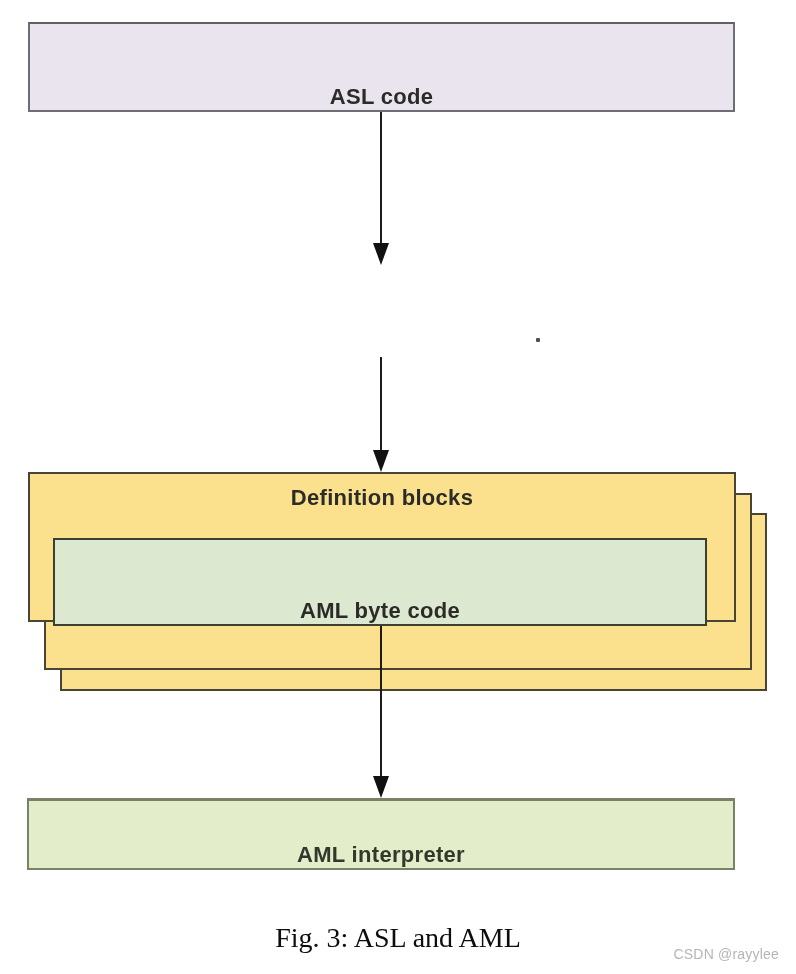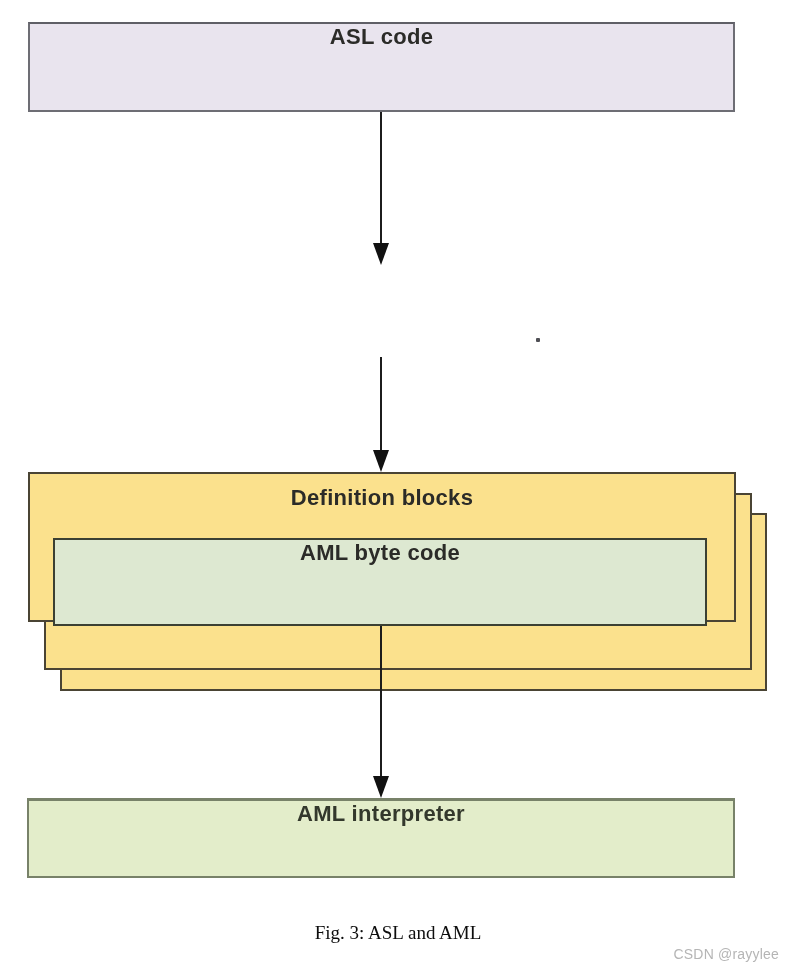--- a/index.html
+++ b/index.html
@@ -12,21 +12,21 @@
     width: 796px;
     height: 974px;
     background: #ffffff;
     overflow: hidden;
     font-family: "Liberation Sans", sans-serif;
   }
   .node {
     position: absolute;
     box-sizing: border-box;
     display: flex;
-    align-items: flex-start;
+    align-items: flex-end;
     justify-content: center;
   }
   .node-label {
     font-size: 22px;
     font-weight: 600;
     color: #2b2b28;
     letter-spacing: 0.3px;
   }
   
   .lavender {
@@ -55,26 +55,26 @@
   #box-aml-byte-code {
     position: absolute;
     left: 23px;
     top: 64px;
     width: 654px;
     height: 88px;
     box-sizing: border-box;
     background: #dde8d1;
     border: 2px solid #3b4033;
     display: flex;
-    align-items: flex-start;
+    align-items: flex-end;
     justify-content: center;
   }
   
   #box-aml-interpreter {
-    left: 27px; top: 798px; width: 708px; height: 80px;
+    left: 27px; top: 798px; width: 708px; height: 72px;
     background: #e3edca;
     border: 2px solid #788269;
     border-top-width: 3px;
   }
   #box-aml-interpreter .node-label { color: #33382c; }
   
   .arrow {
     position: absolute;
     width: 18px;
     z-index: 5;
@@ -108,21 +108,21 @@
     border-radius: 1px;
     z-index: 4;
   }
   
   #caption {
     position: absolute;
     left: 0; right: 0;
     top: 922px;
     text-align: center;
     font-family: "Liberation Serif", serif;
-    font-size: 19px;
+    font-size: 28px;
     color: #0d0d0d;
   }
   
   #watermark {
     position: absolute;
     right: 17px;
     top: 946px;
     font-size: 14px;
     color: #b5b5b5;
     letter-spacing: 0.2px;

